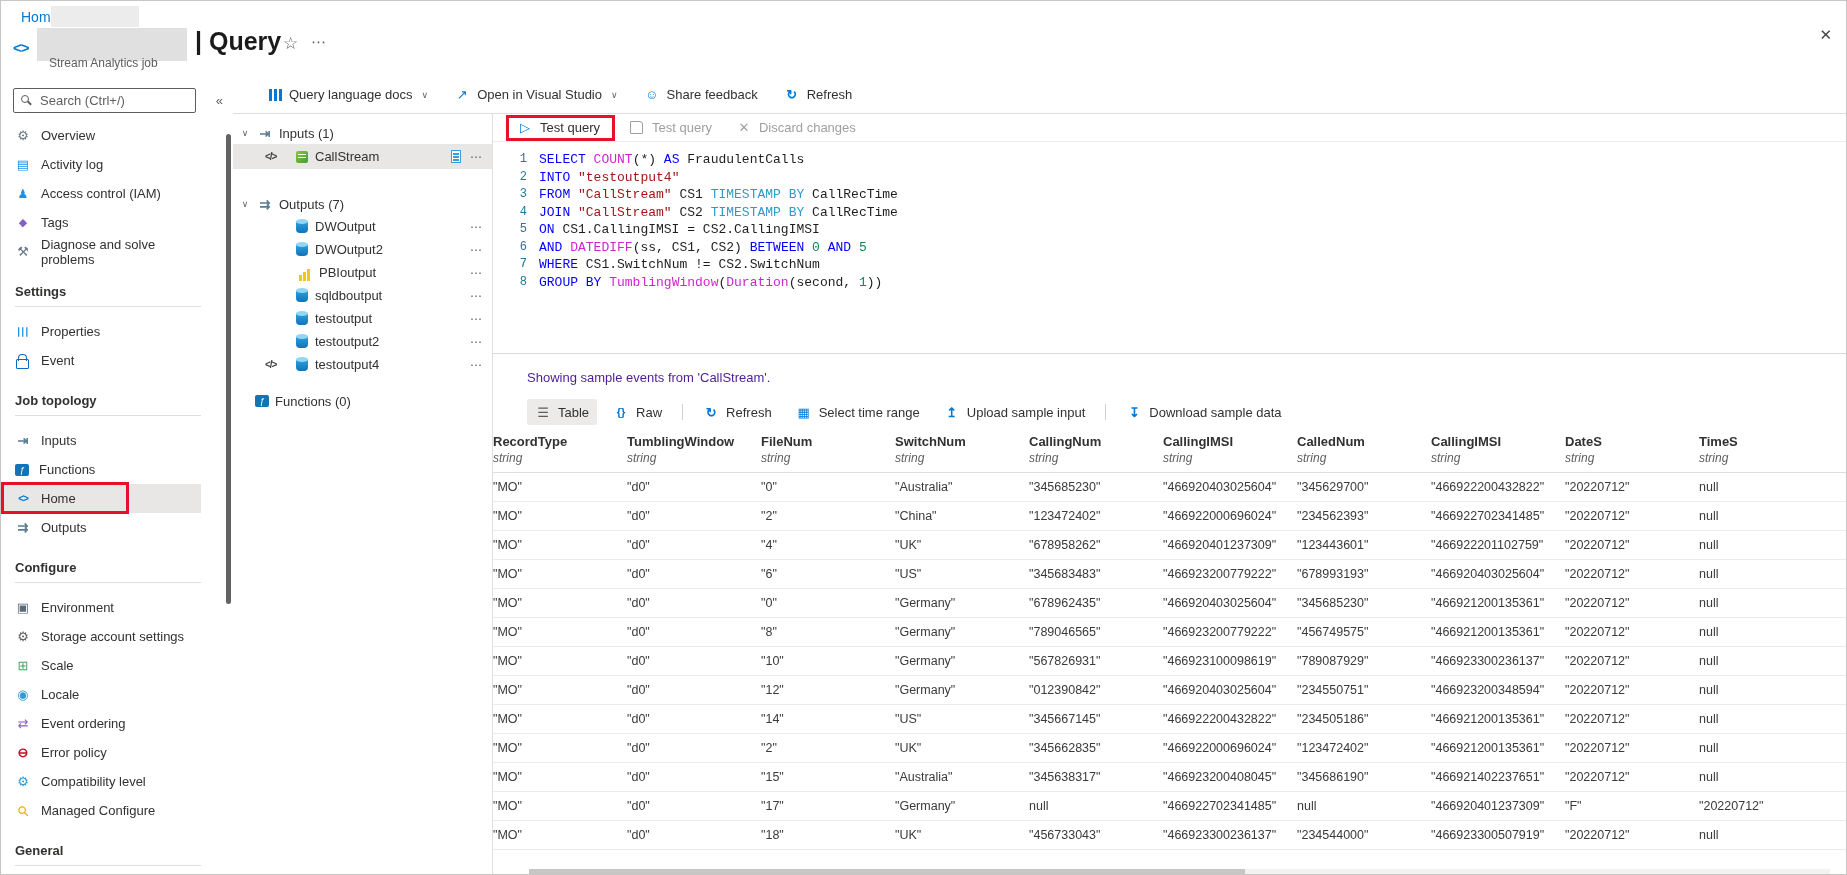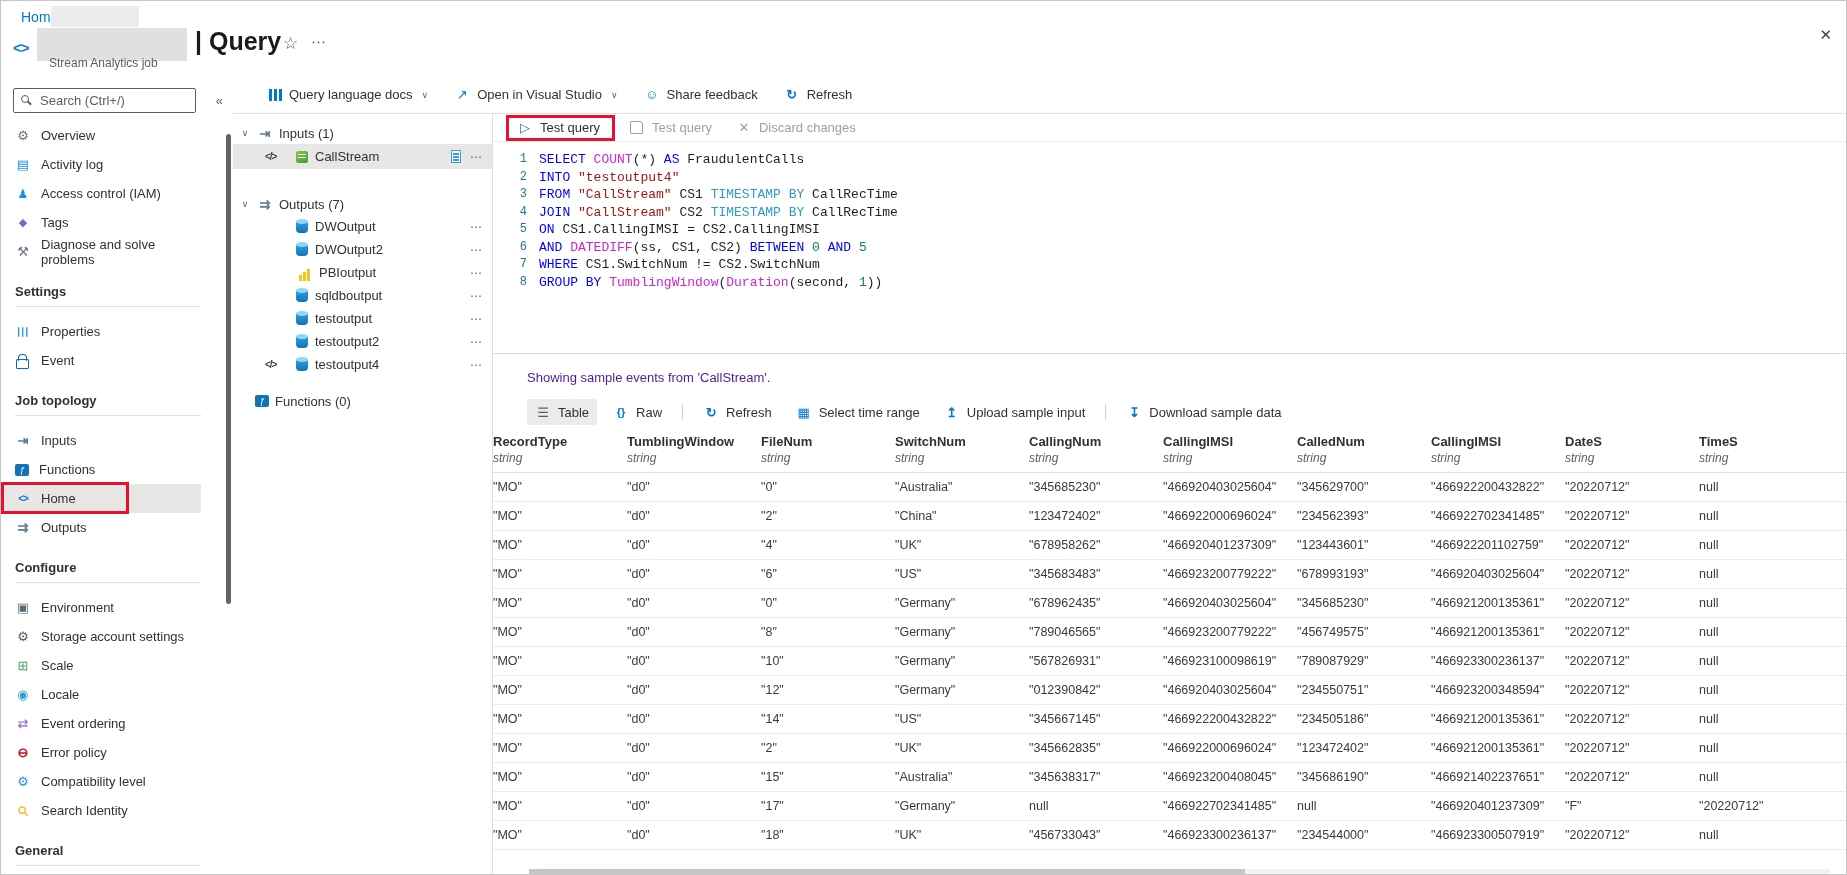--- a/index.html
+++ b/index.html
@@ -227,21 +227,21 @@
           <div class="nav-item">
             <span class="ic ic-error">⊖</span>
             <span>Error policy</span>
           </div>
           <div class="nav-item">
             <span class="ic ic-compat">⚙</span>
             <span>Compatibility level</span>
           </div>
           <div class="nav-item">
             <span class="ic ic-identity">⚲</span>
-            <span>Search Identity</span>
+            <span>Managed Configure</span>
           </div>
           <div class="nav-h">General</div>
           <div class="nav-item">
             <span class="ic ic-tools">⋈</span>
             <span>Tools</span>
           </div>
         </div>
       <span class="navscroll"></span>
     </div>
 

